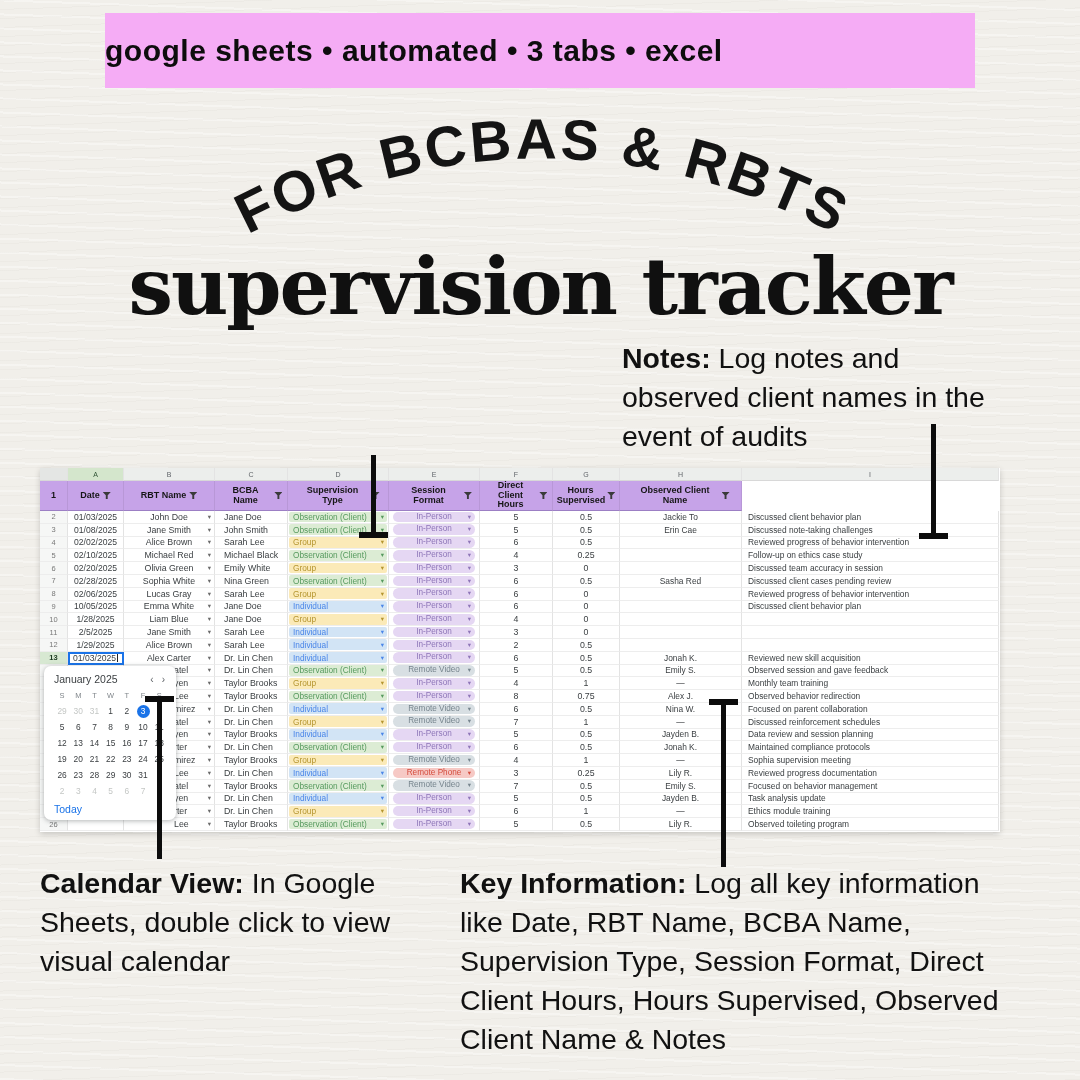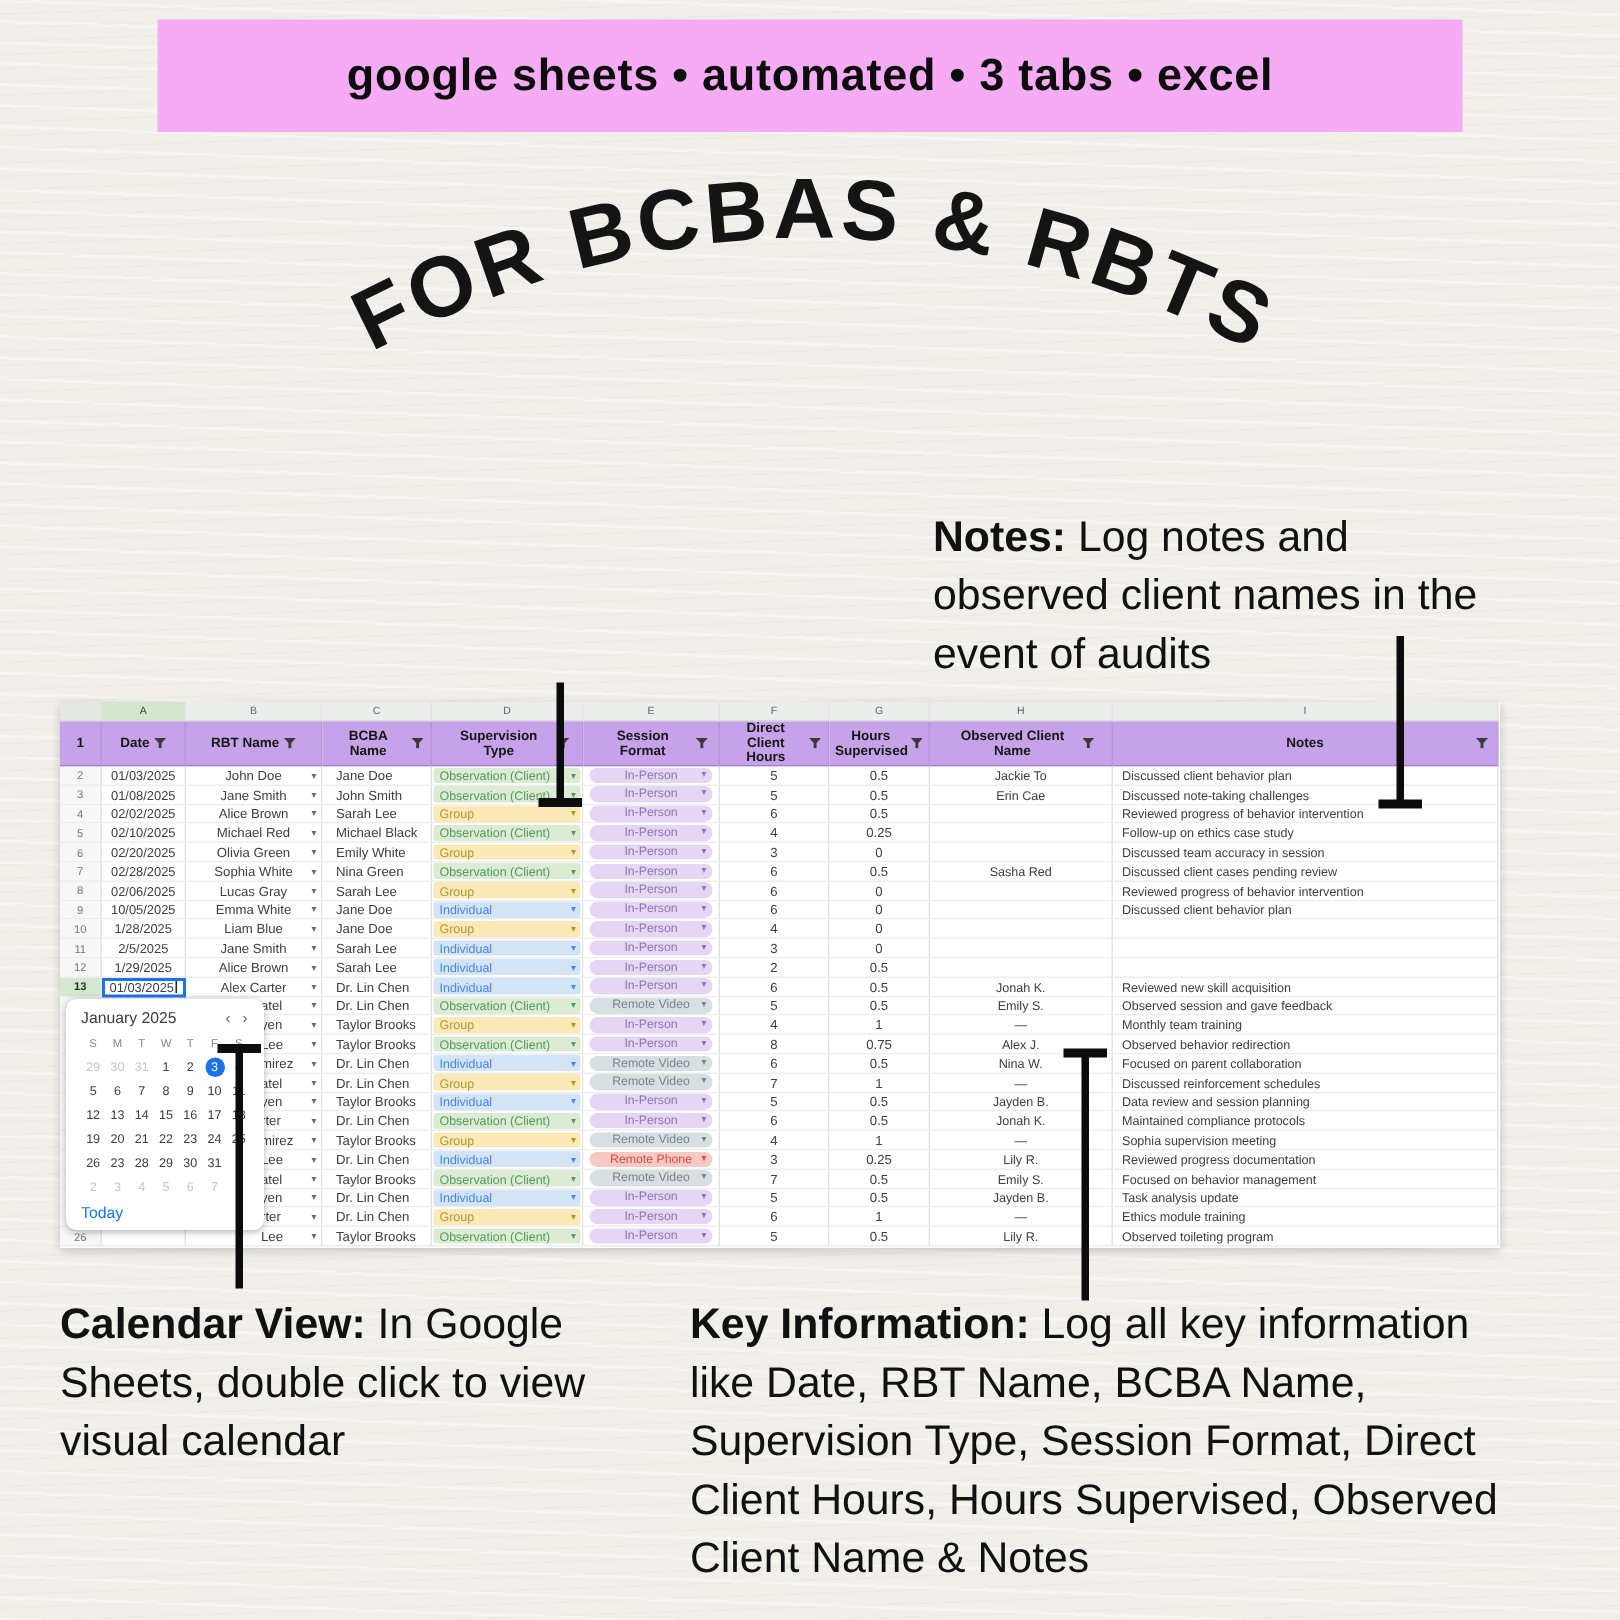--- a/index.html
+++ b/index.html
@@ -5,21 +5,21 @@
   html,body{margin:0;padding:0;}
   body{width:1080px;height:1080px;position:relative;overflow:hidden;
        background:#f1efea;font-family:"Liberation Sans",sans-serif;}
   body::before{content:"";position:absolute;inset:0;pointer-events:none;z-index:0;
        background:repeating-linear-gradient(178deg,rgba(120,110,95,.035) 0 1px,transparent 1px 9px),
                   repeating-linear-gradient(2deg,rgba(255,255,255,.35) 0 2px,transparent 2px 14px);}
   .page{position:absolute;inset:0;z-index:1;}
 
   
   .banner{position:absolute;left:105px;top:13px;width:870px;height:75px;
-          background:var(--banner-bg,#f5acf5);display:flex;align-items:center;justify-content:center;}
+          background:var(--banner-bg,#f5acf5);display:flex;align-items:center;}
   .banner span{font-size:30px;font-weight:700;color:#0d0d0d;letter-spacing:.5px;}
 
   
   .arch{position:absolute;left:0;top:95px;width:1080px;height:260px;}
   .arch text{font-family:"Liberation Sans",sans-serif;font-weight:700;font-size:57px;
              letter-spacing:3px;fill:#141414;}
 
   
   .title{position:absolute;left:0;top:240px;width:1080px;margin:0;text-align:center;
          font-family:"DejaVu Serif","Liberation Serif",serif;font-weight:700;
@@ -102,20 +102,21 @@
 
   <div class="banner">
     <span>google sheets • automated • 3 tabs • excel</span>
   </div>
 
   <svg class="arch" viewBox="0 0 1080 260">
     <path id="archPath" d="M 225 152 Q 540 -25 860 152" fill="none"></path>
     <text><textPath href="#archPath" xlink:href="#archPath" startOffset="50%" text-anchor="middle">FOR BCBAS &amp; RBTS</textPath></text>
   </svg>
 
+  <h1 class="title">supervision tracker</h1>
 
 
   <p class="callout co-notes"><b>Notes:</b><span class="rest"> Log notes and
 observed client names in the
 event of audits</span></p>
 
   <p class="callout co-keyinfo"><b>Key Information:</b><span class="rest"> Log all key information
 like Date, RBT Name, BCBA Name,
 Supervision Type, Session Format, Direct
 Client Hours, Hours Supervised, Observed
@@ -172,24 +173,20 @@
         <div class="cell" style="width:73px">
           <span class="hlabel">Direct Client Hours</span>
           <span class="fi"></span>
         </div>
         <div class="cell" style="width:67px">
           <span class="hlabel">Hours Supervised</span>
           <span class="fi"></span>
         </div>
         <div class="cell" style="width:122px">
           <span class="hlabel">Observed Client Name</span>
-          <span class="fi"></span>
-        </div>
-        <div class="cell notes-h" style="width:257px">
-          <span class="hlabel">Notes</span>
           <span class="fi"></span>
         </div>
       </div>
       <div class="sh-row drow">
         <div class="cell gut " style="width:28px">2</div>
         <div class="cell c-date " style="width:56px">01/03/2025</div>
         <div class="cell c-rbt " style="width:91px">John Doe<span class="dd-arrow">▾</span></div>
         <div class="cell c-bcba" style="width:73px">Jane Doe</div>
         <div class="cell" style="width:101px;padding:0">
           <span class="chip obs">Observation (Client)<span class="chip-arrow">▾</span></span>

